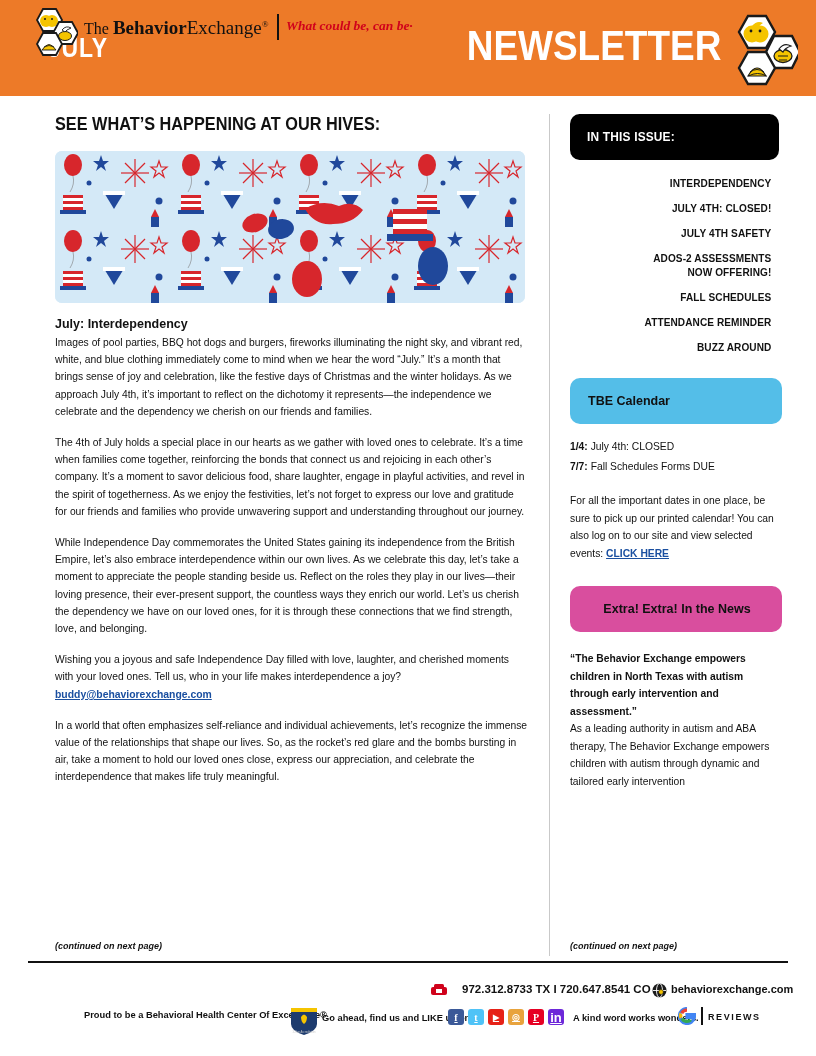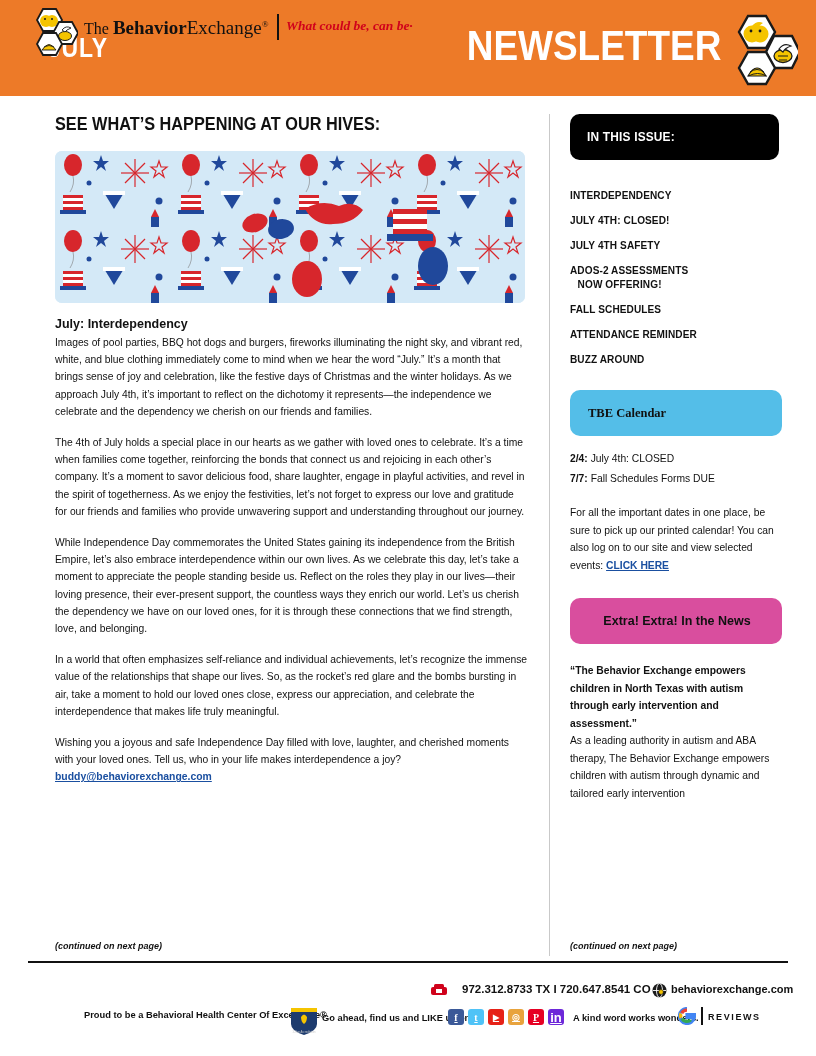--- a/index.html
+++ b/index.html
@@ -83,24 +83,24 @@
   .right-continued { position:absolute; left:559px; top:845px; }
 
   
   .pill {
     border-radius:10px; padding:13px 18px;
     font-size:12.5px; font-weight:bold;
     display:flex; align-items:center; min-height:46px;
   }
   .pill-issue { background:#000000; color:#ffffff; letter-spacing:0.2px;
                 transform:scaleX(0.95); transform-origin:left center; width:220px; }
-  .pill-cal   { background:#54BEE8; color:#111111; width:212px;font-family:Liberation Serif, serif; }
+  .pill-cal   { background:#54BEE8; color:#111111; width:212px; }
   .pill-extra { background:#D94E9E; color:#111111; width:212px; justify-content:center;padding-left:20px; }
 
-  .issue-list { margin-top:28px; }
+  .issue-list { margin-top:16px;text-align:right; }
   .issue-item {
     font-size:10.6px; font-weight:bold; color:#111;
     letter-spacing:0.1px; margin-bottom:11px; line-height:14px;
     transform:scaleX(0.95); transform-origin:left center;
   }
   .issue-item .sub { display:block; padding-left:8px; }
 
   .cal-line {
     font-size:10.3px; color:#111; line-height:17px; margin-bottom:3px;
   }
@@ -281,25 +281,25 @@
 
         <ellipse cx="252" cy="128" rx="15" ry="18" fill="#D7262C"></ellipse>
       </svg>
     </div>
 
     <div class="article-title">July: Interdependency</div>
 
     <div class="para">Images of pool parties, BBQ hot dogs and burgers, fireworks illuminating the night sky, and vibrant red, white, and blue clothing immediately come to mind when we hear the word “July.” It’s a month that brings sense of joy and celebration, like the festive days of Christmas and the winter holidays. As we approach July 4th, it’s important to reflect on the dichotomy it represents—the independence we celebrate and the dependency we cherish on our friends and families.</div>
     <div class="para">The 4th of July holds a special place in our hearts as we gather with loved ones to celebrate. It’s a time when families come together, reinforcing the bonds that connect us and rejoicing in each other’s company. It’s a moment to savor delicious food, share laughter, engage in playful activities, and revel in the spirit of togetherness. As we enjoy the festivities, let’s not forget to express our love and gratitude for our friends and families who provide unwavering support and understanding throughout our journey.</div>
     <div class="para">While Independence Day commemorates the United States gaining its independence from the British Empire, let’s also embrace interdependence within our own lives. As we celebrate this day, let’s take a moment to appreciate the people standing beside us. Reflect on the roles they play in our lives—their loving presence, their ever-present support, the countless ways they enrich our world. Let’s us cherish the dependency we have on our loved ones, for it is through these connections that we find strength, love, and belonging.</div>
-    <div class="para">In a world that often emphasizes self-reliance and individual achievements, let’s recognize the immense value of the relationships that shape our lives. So, as the rocket’s red glare and the bombs bursting in air, take a moment to hold our loved ones close, express our appreciation, and celebrate the interdependence that makes life truly meaningful.</div>
     <div class="para">
       <span>Wishing you a joyous and safe Independence Day filled with love, laughter, and cherished moments with your loved ones. Tell us, who in your life makes interdependence a joy?</span><br>
       <a class="email-link" href="#">buddy@behaviorexchange.com</a>
     </div>
+    <div class="para">In a world that often emphasizes self-reliance and individual achievements, let’s recognize the immense value of the relationships that shape our lives. So, as the rocket’s red glare and the bombs bursting in air, take a moment to hold our loved ones close, express our appreciation, and celebrate the interdependence that makes life truly meaningful.</div>
   </div>
 
   <div class="divider"></div>
   <div class="continued left-continued">(continued on next page)</div>
   <div class="continued right-continued">(continued on next page)</div>
 
   <div class="col-right">
 
     <div class="pill pill-issue">IN THIS ISSUE:</div>
 
@@ -325,21 +325,21 @@
       </div>
       <div class="issue-item">
         <span>BUZZ AROUND</span>
       </div>
     </div>
 
     <div class="sidebar-block">
       <div class="pill pill-cal">TBE Calendar</div>
       <div style="margin-top:14px;">
         <div class="cal-line">
-          <b>2/4:</b>
+          <b>1/4:</b>
           <span>July 4th: CLOSED</span>
         </div>
         <div class="cal-line">
           <b>7/7:</b>
           <span>Fall Schedules Forms DUE</span>
         </div>
       </div>
       <div class="cal-body">
         <span>For all the important dates in one place, be sure to pick up our printed calendar! You can also log on to our site and view selected events: </span><a class="click-here" href="#">CLICK HERE</a>
       </div>

